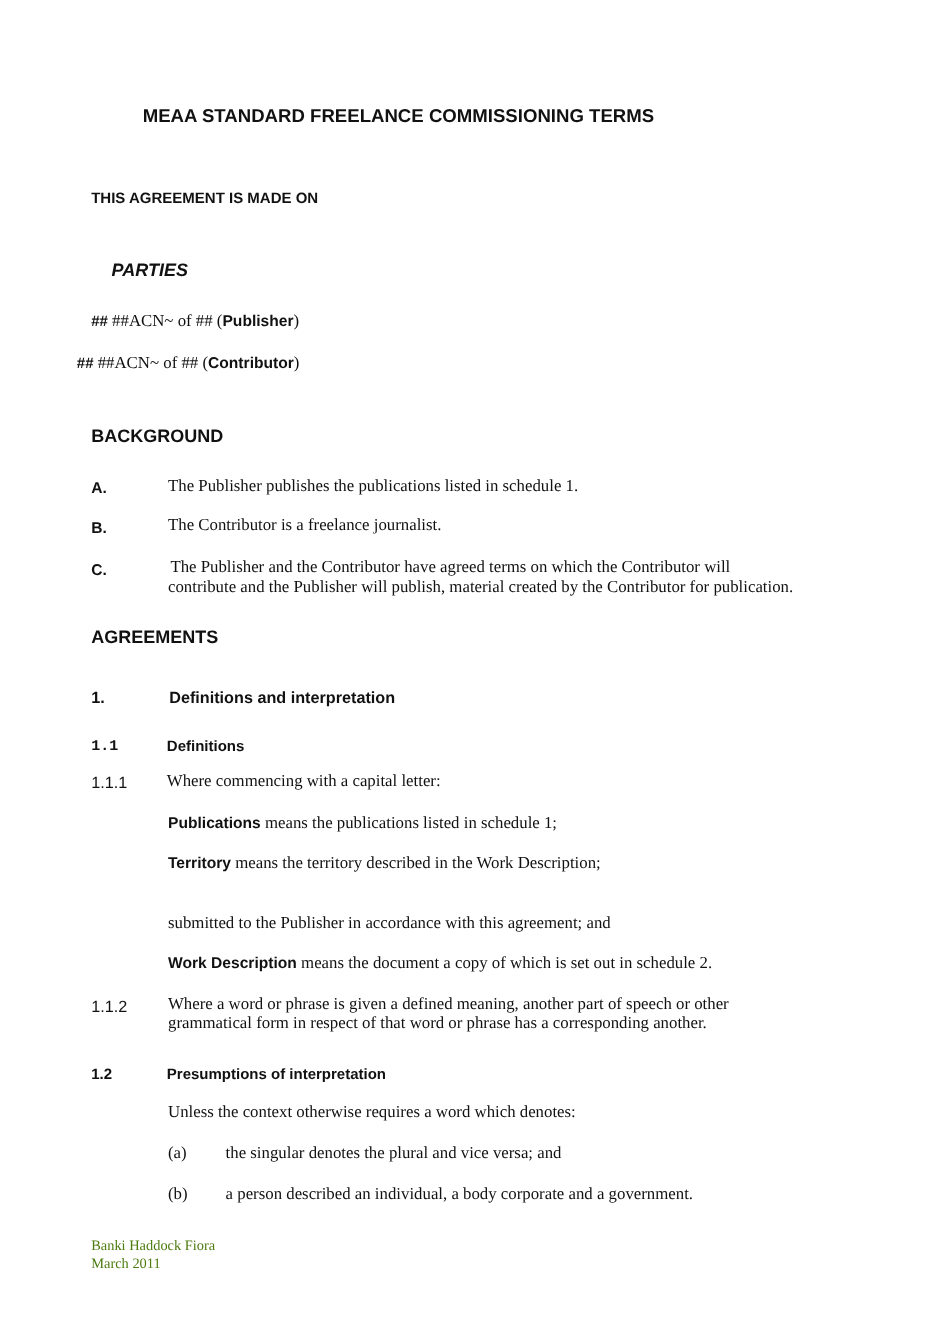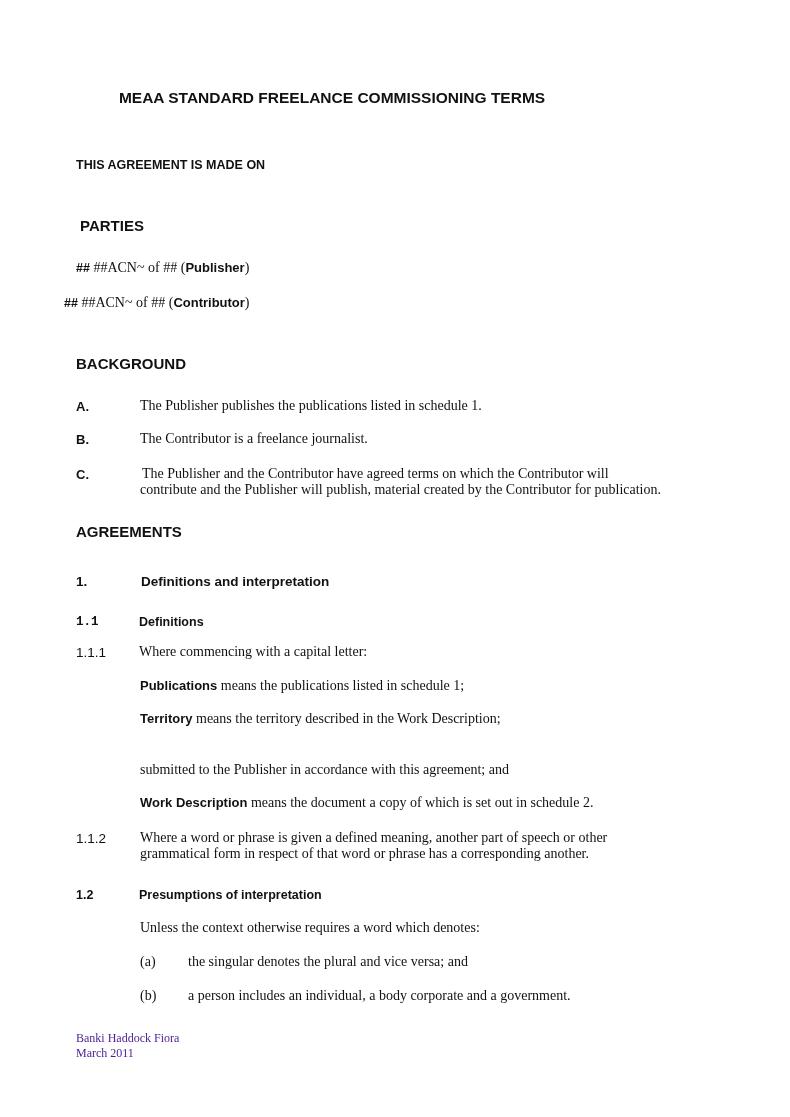--- a/index.html
+++ b/index.html
@@ -10,31 +10,31 @@
     .b { font-weight: bold; }
     .title { left: 0; width: 664px; text-align: center; top: 89px; font-size: 15.5px; font-weight: bold; font-family: "Liberation Sans", sans-serif; }
     .made-on { left: 76px; top: 158px; font-size: 12.5px; }
     .h1 { font-size: 15px; font-weight: bold; font-family: "Liberation Sans", sans-serif; }
     .body-t { font-size: 14px; font-family: "Liberation Serif", serif; }
     .lbl { font-size: 13px; font-weight: bold; font-family: "Liberation Sans", sans-serif; }
     .num { font-size: 13.5px; font-family: "Liberation Sans", sans-serif; }
     .h2 { font-size: 13.5px; font-weight: bold; font-family: "Liberation Sans", sans-serif; }
     .h3 { font-size: 12.5px; font-weight: bold; font-family: "Liberation Sans", sans-serif; }
     .term { font-family: "Liberation Sans", sans-serif; font-weight: bold; font-size: 13px; text-align: center; }
-    .footer { font-size: 12px; font-family: "Liberation Serif", serif; color: #4c1d95; }
+    .footer { font-size: 12px; font-family: "Liberation Serif", serif; color: #4d7c0f; }
   </style>
 </head>
 <body>
 
 <div class="page">
 
   <div class="abs title">MEAA STANDARD FREELANCE COMMISSIONING TERMS</div>
   <div class="abs made-on sans b">THIS AGREEMENT IS MADE ON</div>
 
-  <div class="abs h1" style="left:80px; top:217px;">PARTIES</div>
+  <div class="abs h1" style="left:93px; top:217px;font-style:italic;">PARTIES</div>
   <div class="abs body-t" style="left:76px; top:260px;">
     <span class="sans b" style="font-size:12.5px;">##</span><span> ##ACN~ of ## (</span><span class="term">Publisher</span><span>)</span>
   </div>
   <div class="abs body-t" style="left:64px; top:295px;">
     <span class="sans b" style="font-size:12.5px;">##</span><span> ##ACN~ of ## (</span><span class="term">Contributor</span><span>)</span>
   </div>
 
   <div class="abs h1" style="left:76px; top:355px;">BACKGROUND</div>
 
   <div class="abs lbl" style="left:76px; top:399px;">A.</div>
@@ -74,18 +74,18 @@
   <div class="abs body-t" style="left:140px; top:846px;">grammatical form in respect of that word or phrase has a corresponding another.</div>
 
   <div class="abs h3" style="left:76px; top:888px;">1.2</div>
   <div class="abs h3" style="left:139px; top:888px;">Presumptions of interpretation</div>
   <div class="abs body-t" style="left:140px; top:920px;">Unless the context otherwise requires a word which denotes:</div>
 
   <div class="abs body-t" style="left:140px; top:954px;">(a)</div>
   <div class="abs body-t" style="left:188px; top:954px;">the singular denotes the plural and vice versa; and</div>
 
   <div class="abs body-t" style="left:140px; top:988px;">(b)</div>
-  <div class="abs body-t" style="left:188px; top:988px;">a person includes an individual, a body corporate and a government.</div>
+  <div class="abs body-t" style="left:188px; top:988px;">a person described an individual, a body corporate and a government.</div>
 
   <div class="abs footer" style="left:76px; top:1031px;">Banki Haddock Fiora</div>
   <div class="abs footer" style="left:76px; top:1046px;">March 2011</div>
 
 </div>
 
 </body></html>

